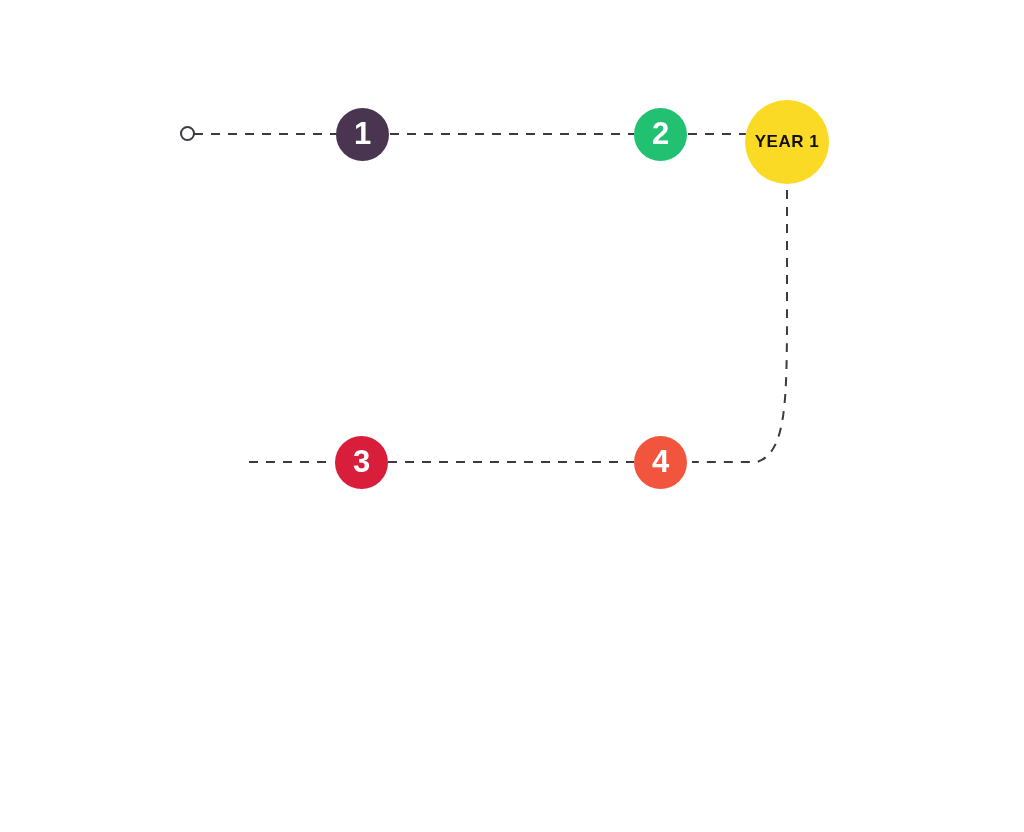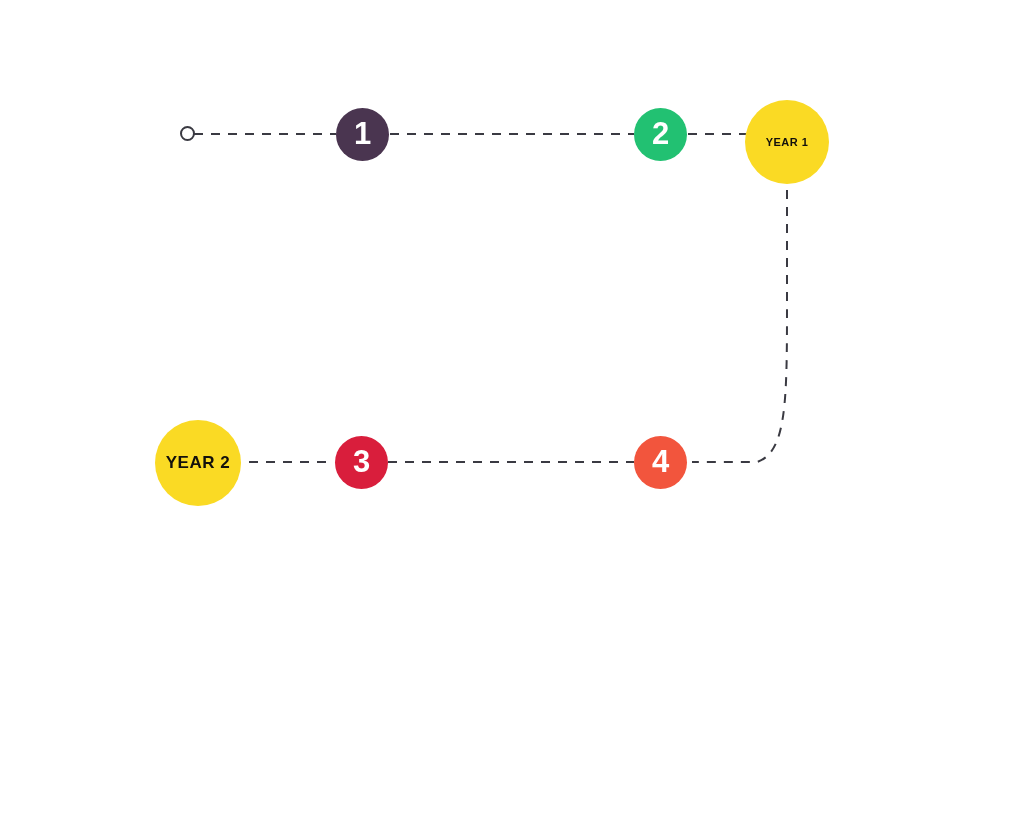--- a/index.html
+++ b/index.html
@@ -105,27 +105,24 @@
   </div>
 
   <div class="step-circle" style="left:335px; top:436px; width:53px; height:53px; background:#d91e3c; font-size:31px;">
     <span class="num">3</span>
   </div>
 
   <div class="step-circle" style="left:634px; top:436px; width:53px; height:53px; background:#f2553d; font-size:31px;">
     <span class="num">4</span>
   </div>
 
-  <div class="year-badge" style="left:745px; top:100px; width:84px; height:84px; font-size:11px;">
+  <div class="year-badge" style="left:745px; top:100px; width:84px; height:84px; font-size:17px;">
     <span>YEAR 1</span>
   </div>
 
-  <div class="year-badge" style="left:155px; top:420px; width:86px; height:86px; font-size:17px;">
-    <span>YEAR 2</span>
-  </div>
 
   <div class="col col-1 align-right" style="left:160px; top:171px; width:223px;"></div>
 
   <div class="col col-2 align-right" style="left:420px; top:171px; width:262px;"></div>
 
   <div class="col col-3 align-left" style="left:338px; top:497px; width:300px;"></div>
 
   <div class="col col-4 align-left" style="left:638px; top:505px; width:300px;"></div>
 
 </div>

